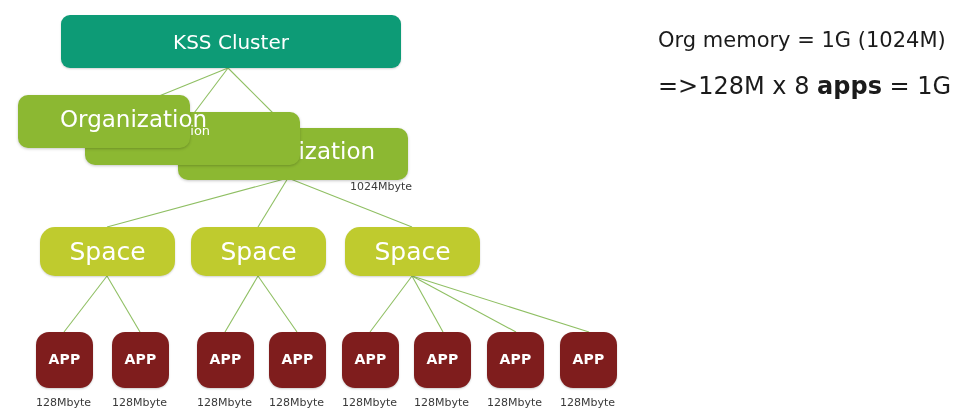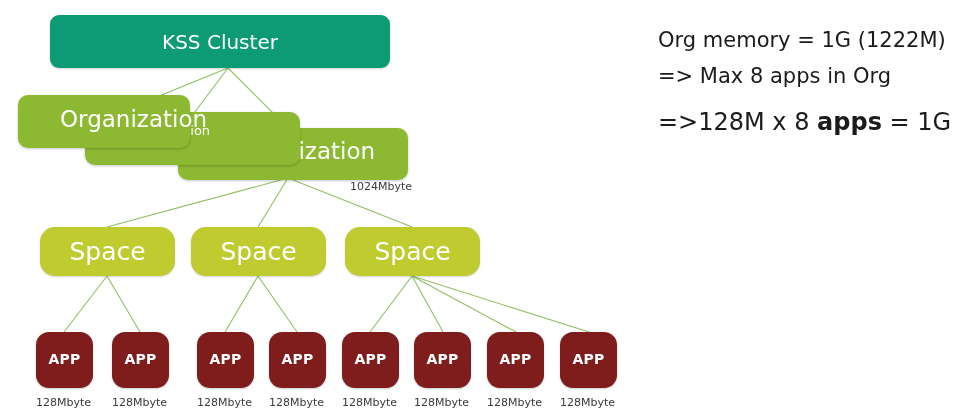--- a/index.html
+++ b/index.html
@@ -126,21 +126,21 @@
       <path d="M258,276 L225,332"></path>
       <path d="M258,276 L297,332"></path>
 
       <path d="M412,276 L370,332"></path>
       <path d="M412,276 L443,332"></path>
       <path d="M412,276 L516,332"></path>
       <path d="M412,276 L589,332"></path>
     </g>
   </svg>
 
-  <div class="node node-cluster" style="left:50px; top:15px; width:340px; height:53px;">
+  <div class="node node-cluster" style="left:61px; top:15px; width:340px; height:53px;">
     <span>KSS Cluster</span>
   </div>
 
   <div class="node node-org" style="left:18px; top:95px; width:172px; height:53px; z-index:3;">
     <span class="node-label" style="font-size:23px; left:42px; top:12px;">Organization</span>
   </div>
 
   <div class="node node-org" style="left:85px; top:112px; width:215px; height:53px; z-index:2;">
     <span class="node-label" style="font-size:13px; left:42px; top:12px;">Organization</span>
   </div>
@@ -195,18 +195,17 @@
     <span>APP</span>
   </div>
   <div class="cap-label" style="left:487px; top:396px; width:57px;">128Mbyte</div>
 
   <div class="node node-app" style="left:560px; top:332px; width:57px; height:56px;">
     <span>APP</span>
   </div>
   <div class="cap-label" style="left:560px; top:396px; width:57px;">128Mbyte</div>
 
   <div class="notes">
-    <div class="note-line">Org memory = 1G (1222M)</div>
-    <div class="note-line">=&gt; Max 8 apps in Org</div>
+    <div class="note-line">Org memory = 1G (1024M)</div>
     <div class="note-line note-emph"><span>=&gt;128M x 8 </span><b>apps</b><span> = 1G</span></div>
   </div>
 
 </div>
 
 </body></html>

